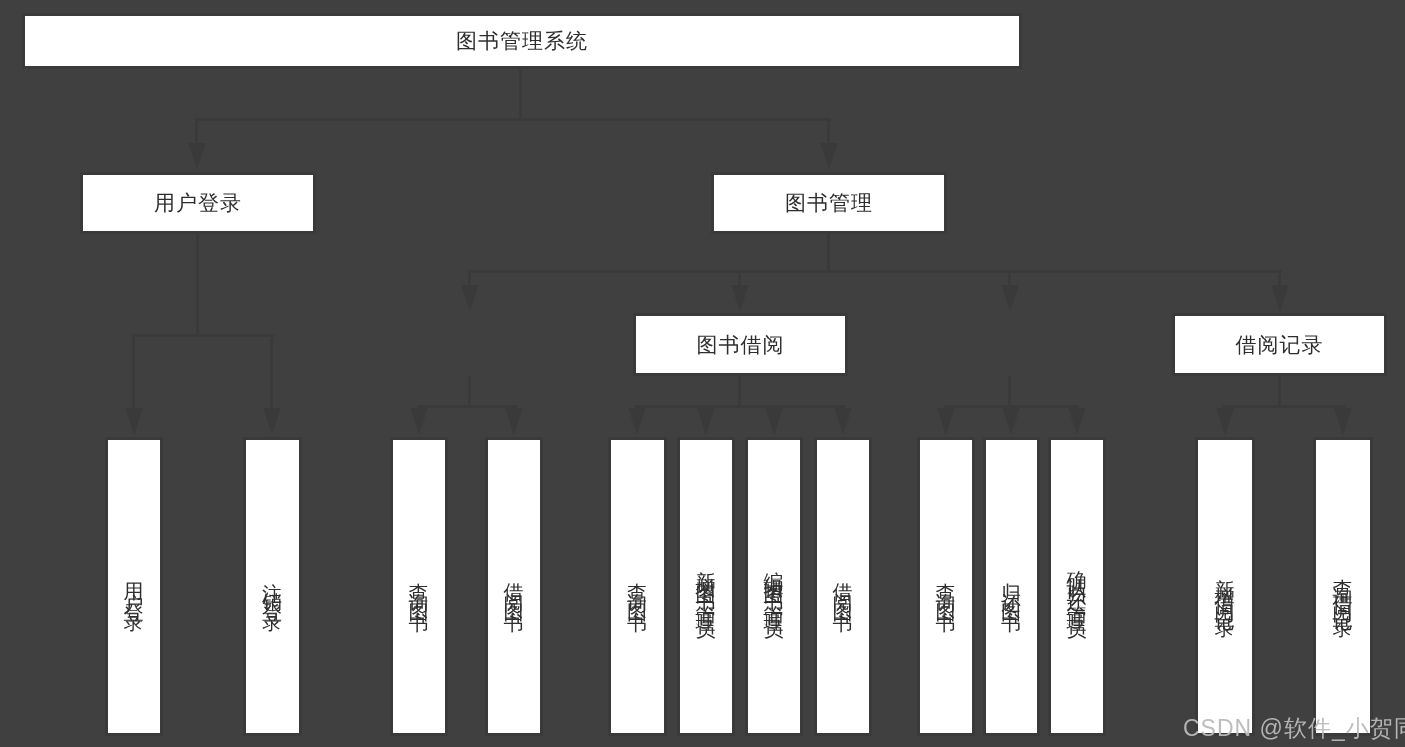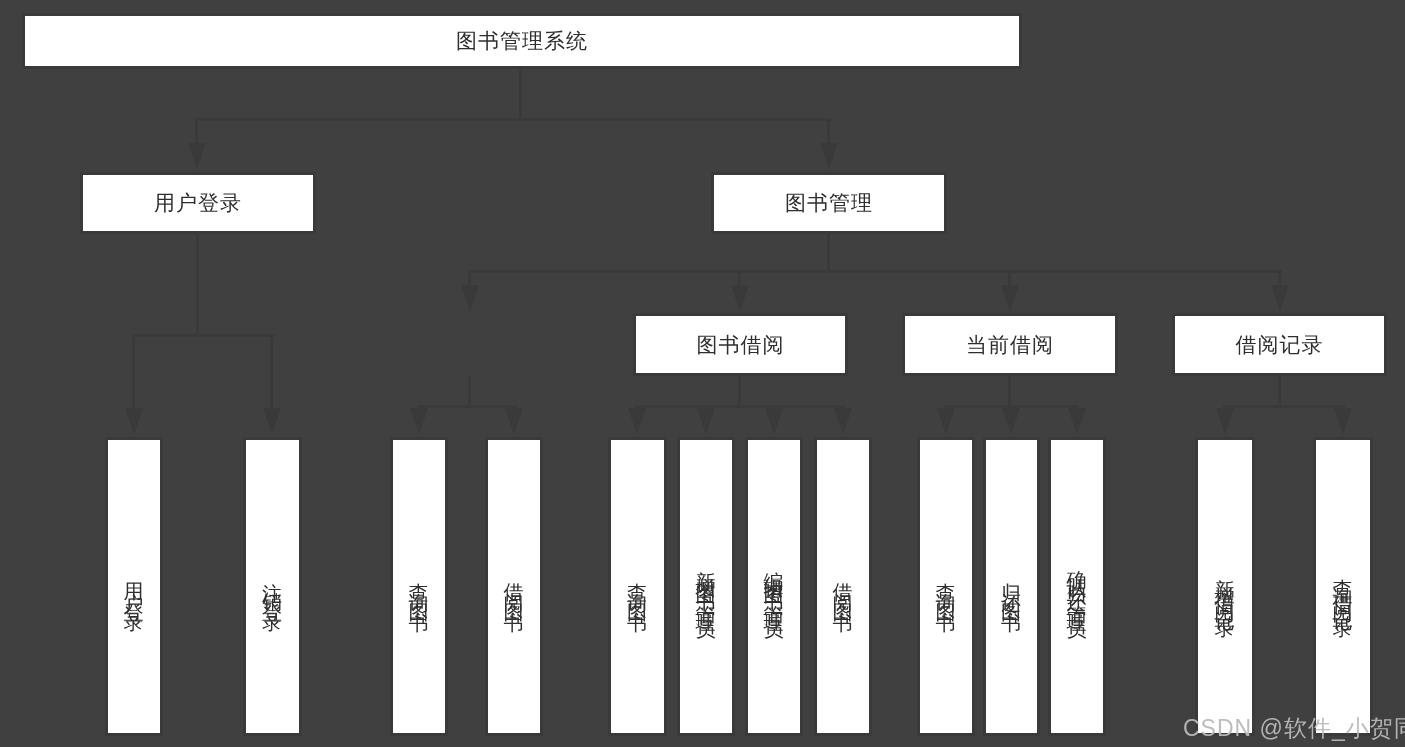--- a/index.html
+++ b/index.html
@@ -65,21 +65,20 @@
 
   <div class="node" style="left:22px;top:13px;width:1000px;height:56px;">图书管理系统</div>
 
   <div class="node" style="left:80px;top:172px;width:236px;height:62px;">用户登录</div>
 
   <div class="node" style="left:711px;top:172px;width:236px;height:62px;">图书管理</div>
 
 
   <div class="node" style="left:633px;top:313px;width:215px;height:63px;">图书借阅</div>
 
-  <div class="node" style="left:902px;top:313px;width:216px;height:63px;">当前借阅</div>
 
   <div class="node" style="left:1172px;top:313px;width:215px;height:63px;">借阅记录</div>
 
   <div class="vnode" style="left:105px;top:437px;width:58px;height:299px;">用户登录</div>
 
   <div class="vnode" style="left:243px;top:437px;width:59px;height:299px;">注销登录</div>
 
   <div class="vnode" style="left:390px;top:437px;width:58px;height:299px;">查询图书</div>
 
   <div class="vnode" style="left:485px;top:437px;width:58px;height:299px;">借阅图书</div>

